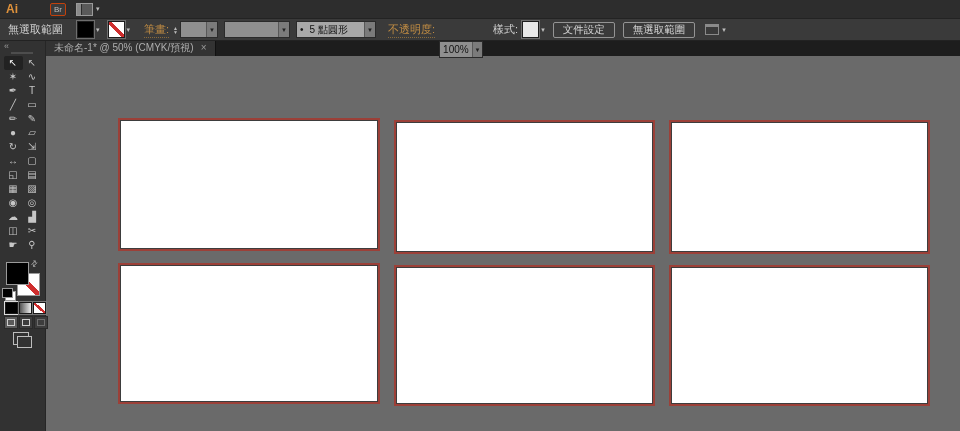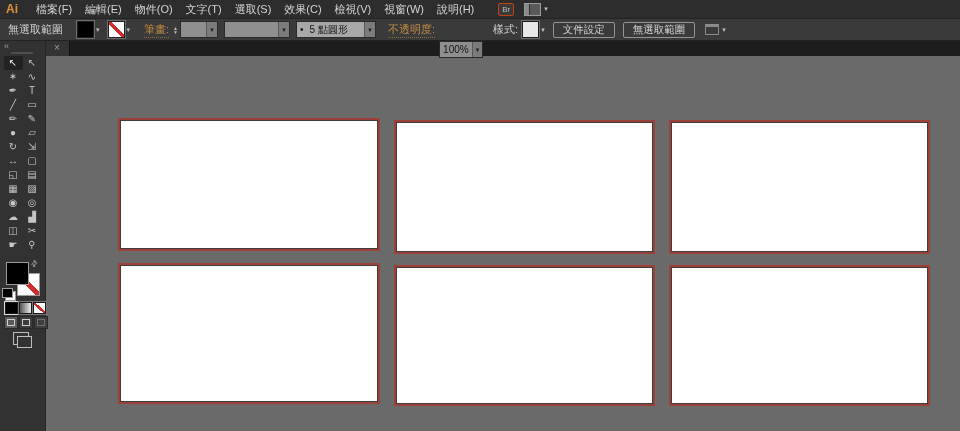--- a/index.html
+++ b/index.html
@@ -93,31 +93,20 @@
   .artboard{position:absolute;background:#fff;border:1px solid #3d3d3d;
             box-shadow:0 0 0 2px #9c4038;}
 </style>
 </head>
 <body>
 
 <div class="app">
 
   <div class="menu-bar">
     <span class="ai-logo">Ai</span>
-    <nav class="menu-items" id="menu-items">
-        <span class="menu-item">檔案(F)</span>
-        <span class="menu-item">編輯(E)</span>
-        <span class="menu-item">物件(O)</span>
-        <span class="menu-item">文字(T)</span>
-        <span class="menu-item">選取(S)</span>
-        <span class="menu-item">效果(C)</span>
-        <span class="menu-item">檢視(V)</span>
-        <span class="menu-item">視窗(W)</span>
-        <span class="menu-item">說明(H)</span>
-      </nav>
     <div class="menu-right">
       <button class="mini-btn">Br</button>
       <button class="ws-btn">
         <span class="ws-icon"></span>
         <span class="caret">▾</span>
       </button>
     </div>
   </div>
 
   <div class="control-bar">
@@ -159,20 +148,21 @@
     <button class="cb-btn">文件設定</button>
     <button class="cb-btn">無選取範圍</button>
     <div class="panel-menu">
       <span class="pm-icon"></span>
       <span class="caret">▾</span>
     </div>
   </div>
 
   <div class="tab-bar">
     <div class="doc-tab">
+      <span>未命名-1* @ 50% (CMYK/預視)</span>
       <span class="tab-close">×</span>
     </div>
   </div>
 
   <div class="side-col">
     <span class="collapse">«</span>
     <div class="gripper"></div>
     <div class="tools" id="tools">
         <div class="tool selected">↖</div>
         <div class="tool">↖</div>

